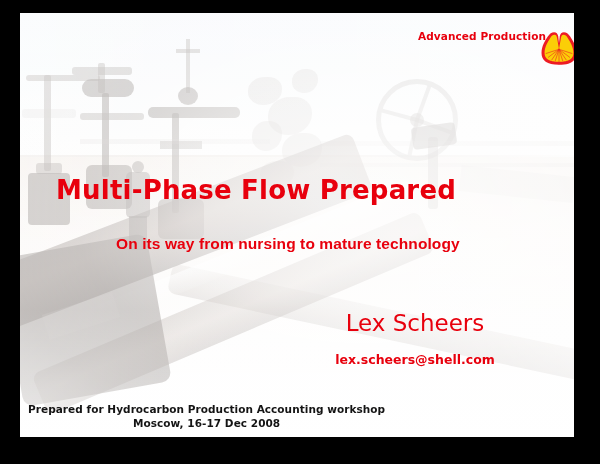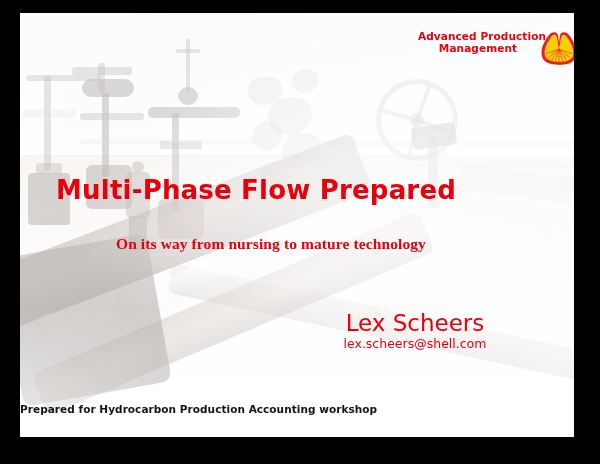--- a/index.html
+++ b/index.html
@@ -210,21 +210,21 @@
     font-weight: bold;
     letter-spacing: 0.2px;
     white-space: nowrap;
   }
 
   .slide-subtitle {
     position: absolute;
     left: 96px;
     top: 222px;
     color: #E8000D;
-    font-family: Liberation Serif, serif;
+    font-family: Liberation Sans, sans-serif;
     font-size: 15.5px;
     font-weight: bold;
     letter-spacing: 0.1px;
     white-space: nowrap;
   }
 
   .author-block {
     position: absolute;
     left: 300px;
     top: 297px;
@@ -238,28 +238,28 @@
     font-size: 23px;
     font-weight: normal;
     line-height: 1.15;
     white-space: nowrap;
   }
   .author-email {
     display: block;
     color: #E8000D;
     font-family: "DejaVu Sans", sans-serif;
     font-size: 12.5px;
-    font-weight: normal;
-    margin-top: 0;
+    font-weight: bold;
+    margin-top: 16px;
     white-space: nowrap;
   }
 
   .footer-block {
     position: absolute;
-    left: 0;
+    left: 8px;
     top: 389px;
     line-height: 1.38;
     text-align: center;
   }
   .footer-line {
     display: block;
     color: #141414;
     font-family: "DejaVu Sans", sans-serif;
     font-size: 10.5px;
     font-weight: bold;
@@ -350,21 +350,20 @@
       </div>
 
       <div class="photo-wash"></div>
       <div class="photo-wash-2"></div>
     </div>
 
     <div class="content-layer">
 
       <div class="brand-block">
         <span class="brand-line">Advanced Production</span>
-        <span class="brand-line">Management</span>
       </div>
 
       <div class="shell-logo">
         <svg viewBox="0 0 100 100" xmlns="http://www.w3.org/2000/svg">
 
           <path d="M50 97 C18 97 4 86 4 66 C4 47 14 33 21 22 C25 15 31 11 37 11
                    C43 11 47 15 48 22 L50 40 L52 22 C53 15 57 11 63 11
                    C69 11 75 15 79 22 C86 33 96 47 96 66 C96 86 82 97 50 97 Z" fill="#ED1C24"></path>
 
           <path d="M50 89 C23 89 12 81 12 65 C12 49 21 36 27 26 C30 21 34 18 38 18
@@ -391,17 +390,18 @@
 
       <div class="slide-subtitle">On its way from nursing to mature technology</div>
 
       <div class="author-block">
         <span class="author-name">Lex Scheers</span>
         <span class="author-email">lex.scheers@shell.com</span>
       </div>
 
       <div class="footer-block">
         <span class="footer-line">Prepared for Hydrocarbon Production Accounting workshop</span>
+        <span class="footer-line">Moscow, 16-17 Dec 2008</span>
       </div>
 
     </div>
   </div>
 </div>
 
 </body></html>

